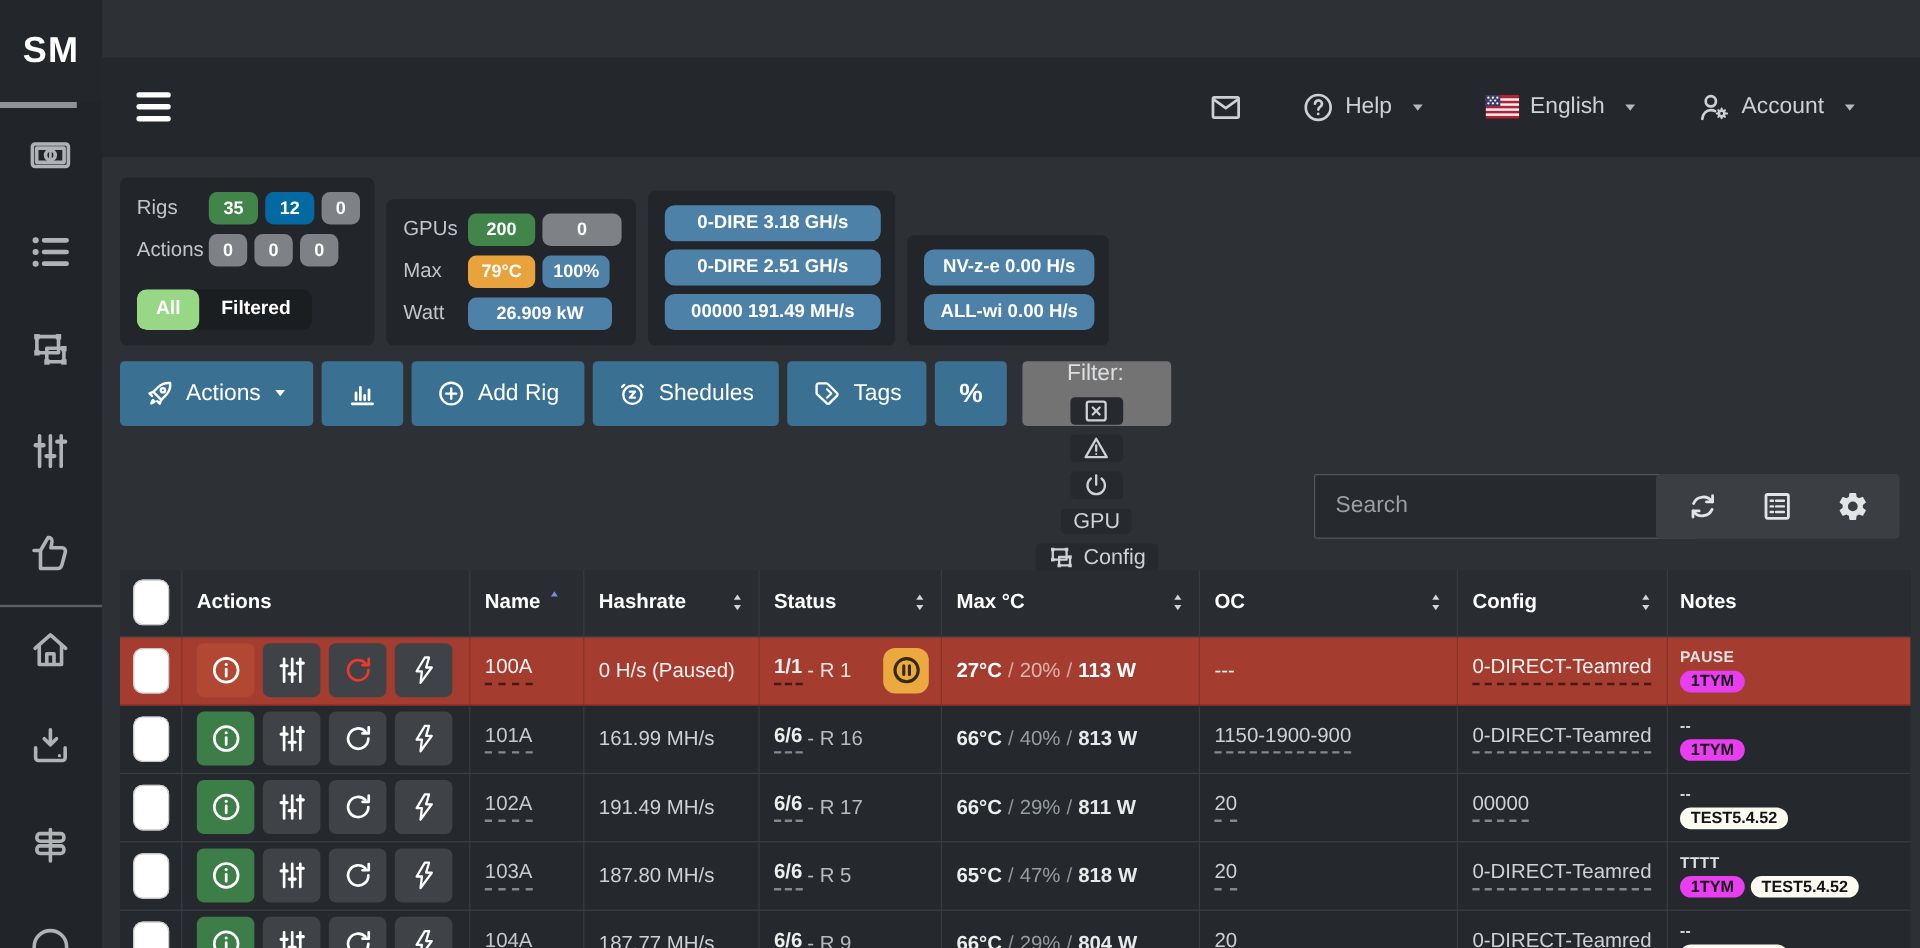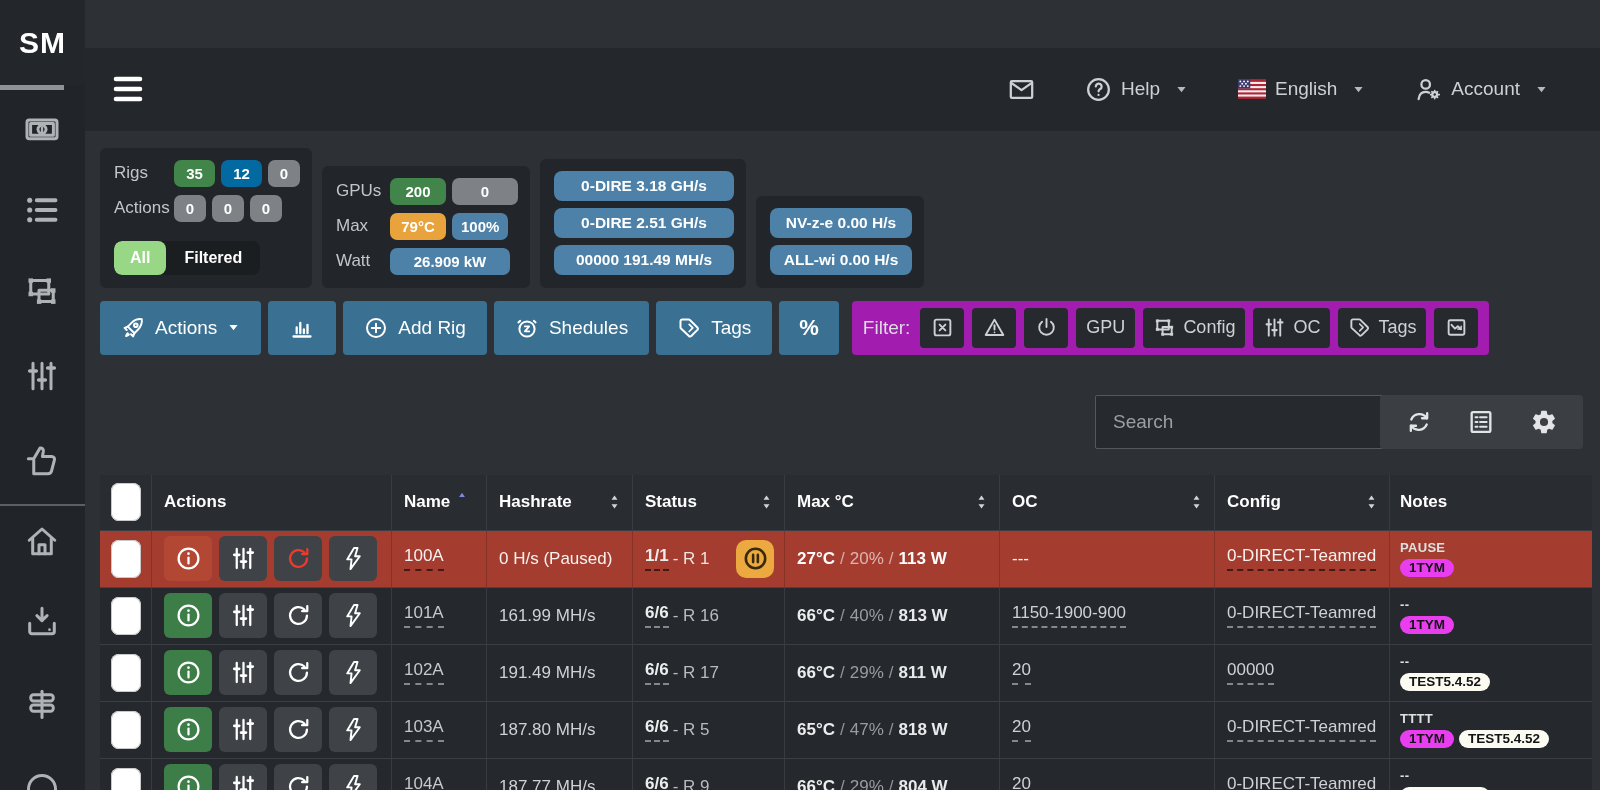--- a/index.html
+++ b/index.html
@@ -52,22 +52,22 @@
   .p3 .hash-badge { min-width:180px; } .p4 .hash-badge { min-width:142px; }
 
   
   .toolbar-row { position:absolute; top:170px; left:15px; display:flex; gap:7px; align-items:center; }
   .bbtn { background:#3a7092; border:none; border-radius:4px; height:54px; color:#fff;
     display:inline-flex; align-items:center; gap:10px; padding:0 21px; font-size:19px;
     font-family:inherit; cursor:pointer; }
   .bbtn .icon { width:24px; height:24px; display:flex; }
   .bbtn.iconly { padding:0 22px; }
   .bbtn.pct { font-size:22px; font-weight:700; padding:0 20px; }
-  .filter-strip { margin-left:6px; background:#a21caf; border-radius:4px; height:54px;
-    display:flex; align-items:center; gap:8px; padding:0 11px; }
+  .filter-strip { margin-left:6px; background:#737373; border-radius:4px; height:54px;
+    display:flex; align-items:center; gap:8px; padding:0 11px;flex-direction:column; }
   .filter-label { font-size:19px; color:#dcdee0; margin-right:2px; }
   .fbtn { background:#26292d; border:none; border-radius:4px; height:40px; min-width:44px;
     color:#cfd2d4; display:inline-flex; align-items:center; justify-content:center; gap:7px;
     padding:0 10px; font-size:18px; font-family:inherit; cursor:pointer; }
   .fbtn .icon { width:23px; height:23px; display:flex; }
 
   
   .search-input { position:absolute; top:264px; left:1010px; width:319px; height:54px;
     background:#26292d; border:1px solid #54575b; border-radius:2px; color:#c8cacc;
     font-size:19px; padding:0 17px; font-family:inherit; }

